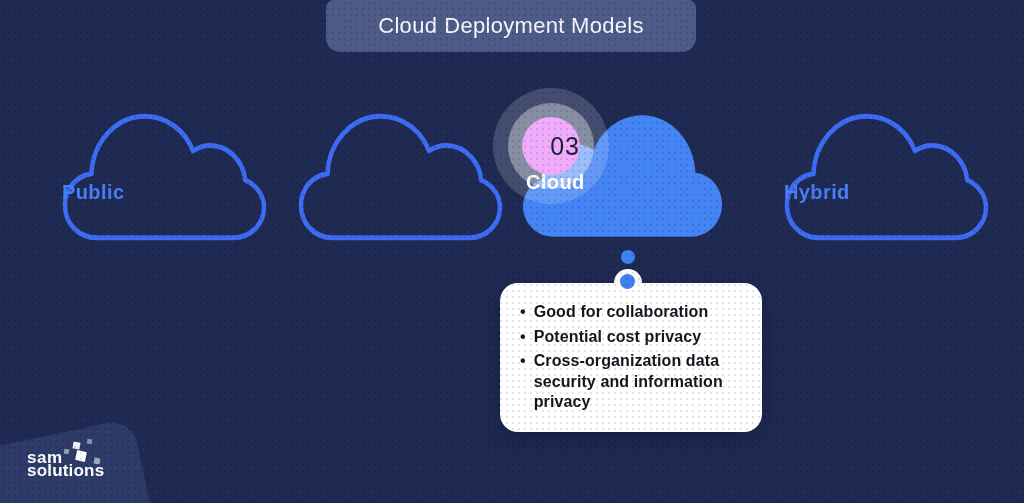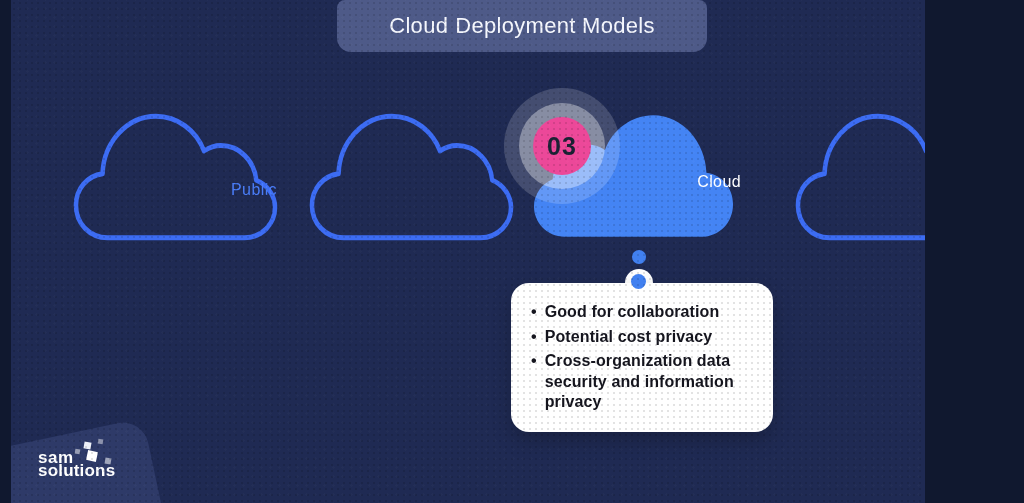--- a/index.html
+++ b/index.html
@@ -1,20 +1,19 @@
 <!DOCTYPE html>
 <html><head>
 <meta charset="utf-8">
 <style>
   html,body{margin:0;padding:0;background:#10182f;}
   .stage{
-    position:relative;width:914px;height:503px;overflow:hidden;
+    position:relative;width:1024px;height:503px;overflow:hidden;
     background:#1f2a53;
     font-family:"Liberation Sans","DejaVu Sans",sans-serif;
-    margin-left:11px;
   }
   
   .stage::after{
     content:"";position:absolute;inset:0;pointer-events:none;z-index:50;
     background-image:
       radial-gradient(rgba(0,0,0,0.20) 1px, transparent 1.2px),
       radial-gradient(rgba(255,255,255,0.035) 1px, transparent 1.2px);
     background-size:6px 6px,9px 9px;
     background-position:0 0,3px 4px;
     opacity:.55;
@@ -25,43 +24,43 @@
     background:#4e5a88;border-radius:8px 8px 14px 14px;
     display:flex;align-items:center;justify-content:center;
     color:#f5f7fd;font-size:22px;letter-spacing:.3px;z-index:5;
   }
   .banner .t-light{font-weight:400;margin-right:7px;}
   .banner .t-bold{font-weight:400;}
   
   .cloud{position:absolute;width:204px;height:128px;top:113px;}
   .cloud svg{position:absolute;left:0;top:0;width:204px;height:128px;overflow:visible;}
   .cloud-label{
-    position:absolute;left:0;top:68px;width:100%;text-align:right;
-    color:#4a7df8;font-size:16px;font-weight:400;letter-spacing:.4px;
+    position:absolute;left:0;top:68px;width:100%;text-align:left;
+    color:#4a7df8;font-size:20px;font-weight:700;letter-spacing:.4px;
   }
   .cloud-public{left:62px;}
   .cloud-private{left:298px;}
   .cloud-community{left:520px;top:112px;}
   .cloud-hybrid{left:784px;}
   .cloud-community .cloud-label{
     color:#ffffff;top:58px;line-height:24px;left:6px;
   }
   
   .ring-outer{
     position:absolute;left:493px;top:88px;width:116px;height:116px;border-radius:50%;
     background:rgba(255,255,255,0.17);z-index:6;
   }
   .ring-mid{
     position:absolute;left:508px;top:103px;width:86px;height:86px;border-radius:50%;
     background:rgba(255,255,255,0.36);z-index:7;
   }
   .badge-circle{
     position:absolute;left:522px;top:117px;width:58px;height:58px;border-radius:50%;
-    background:#ec4899;z-index:8;display:flex;align-items:center;justify-content:center;
-    color:#1b2234;font-size:25px;font-weight:700;letter-spacing:1px;
+    background:#f0abfc;z-index:8;display:flex;align-items:center;justify-content:flex-end;
+    color:#1b2234;font-size:25px;font-weight:400;letter-spacing:1px;
   }
   
   .conn-dot-upper{
     position:absolute;left:621px;top:250px;width:14px;height:14px;border-radius:50%;
     background:#4180f0;z-index:6;
   }
   .conn-notch{
     position:absolute;left:614px;top:269px;width:28px;height:28px;border-radius:50%;
     background:#ffffff;z-index:6;
   }

